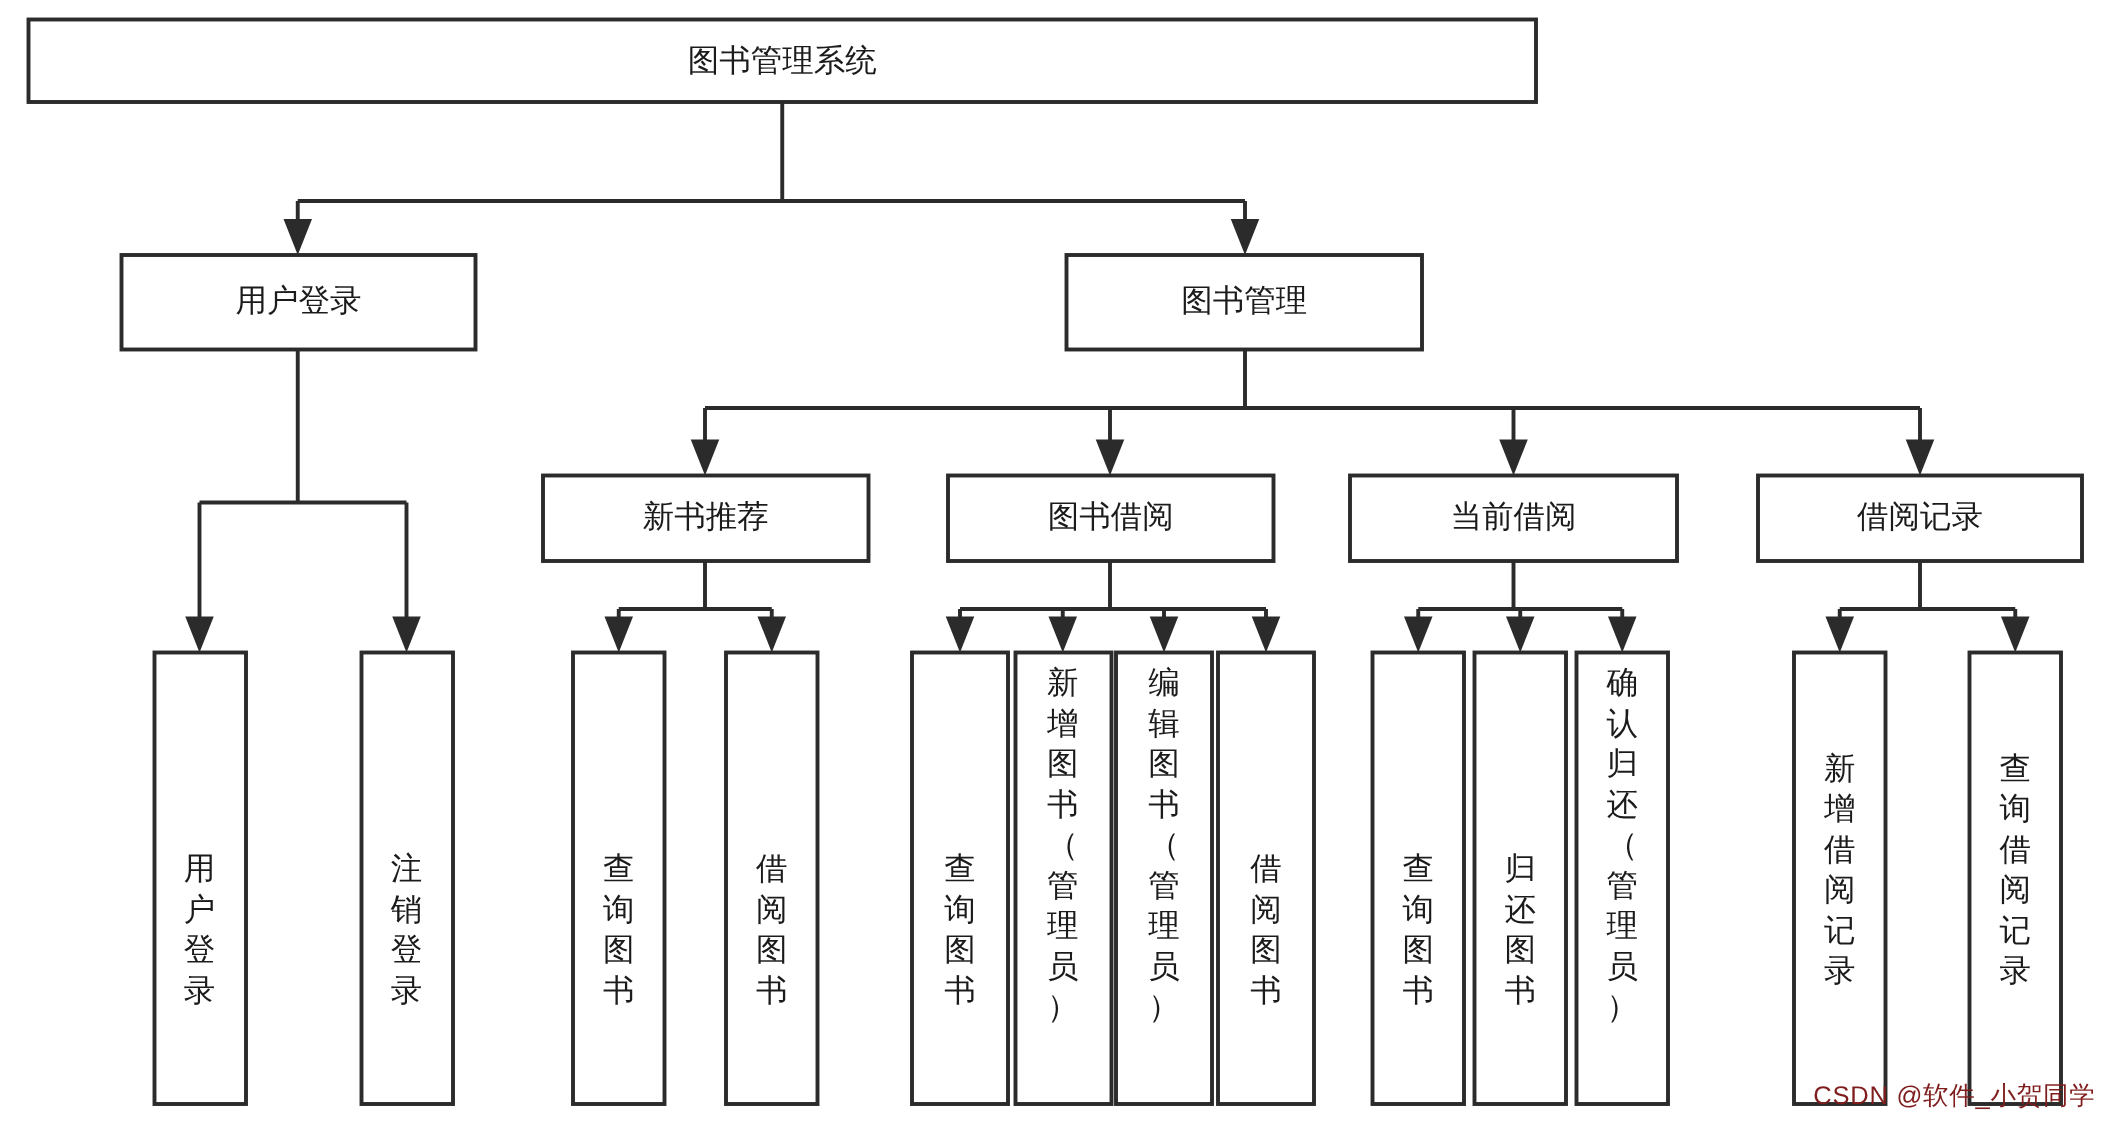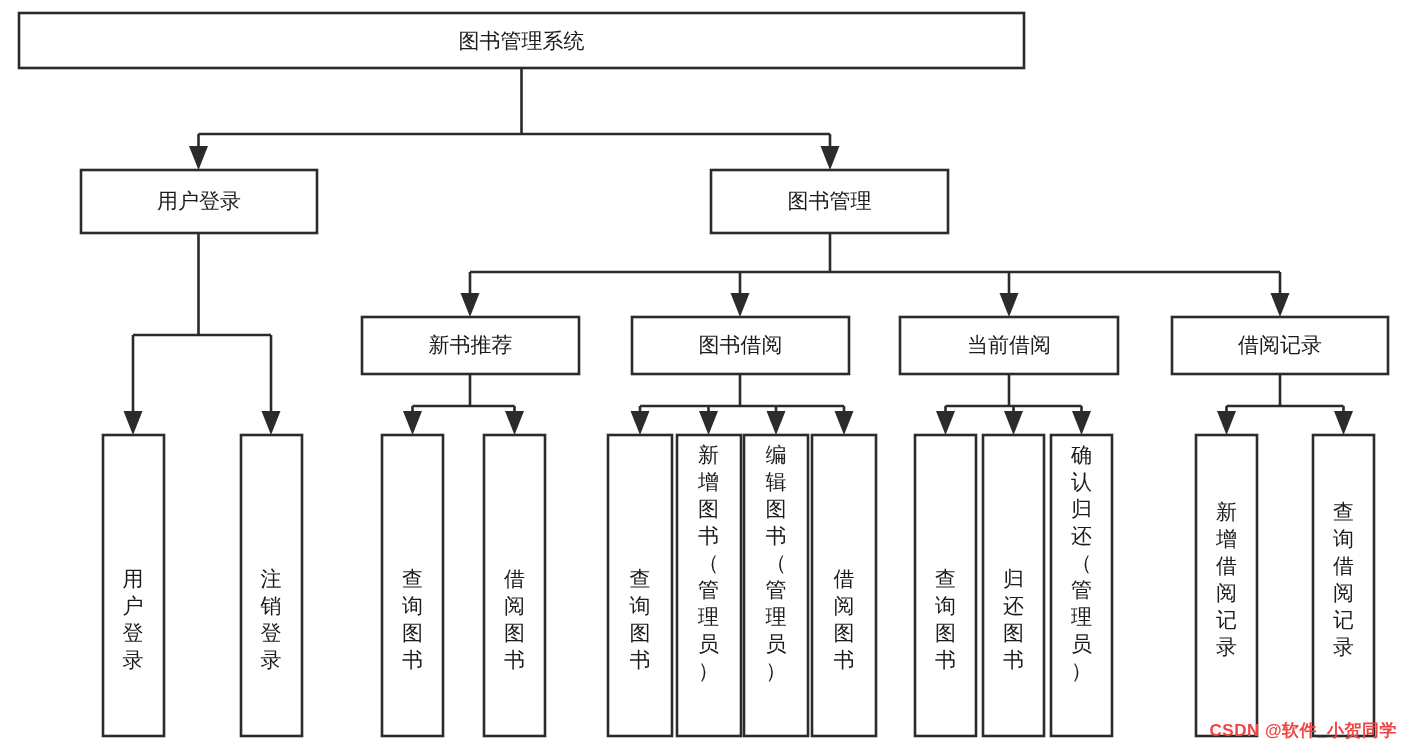--- a/index.html
+++ b/index.html
@@ -57,26 +57,25 @@
   .arrow-head {
     fill: #2b2b2b;
     stroke: none;
   }
   .watermark {
     position: absolute;
     right: 8px;
     bottom: 5px;
     font-family: "Liberation Sans", "DejaVu Sans", sans-serif;
     font-size: 17px;
-    color: #ef4444;
+    color: #7f1d1d;
     letter-spacing: 0.5px;
     user-select: none;
     pointer-events: none;
     white-space: nowrap;
-    font-weight: bold;
   }
 </style>
 </head>
 <body>
 
 <div id="diagram-root">
 
   <svg class="flow" viewBox="0 0 1405 747" xmlns="http://www.w3.org/2000/svg">
 
     <g>

